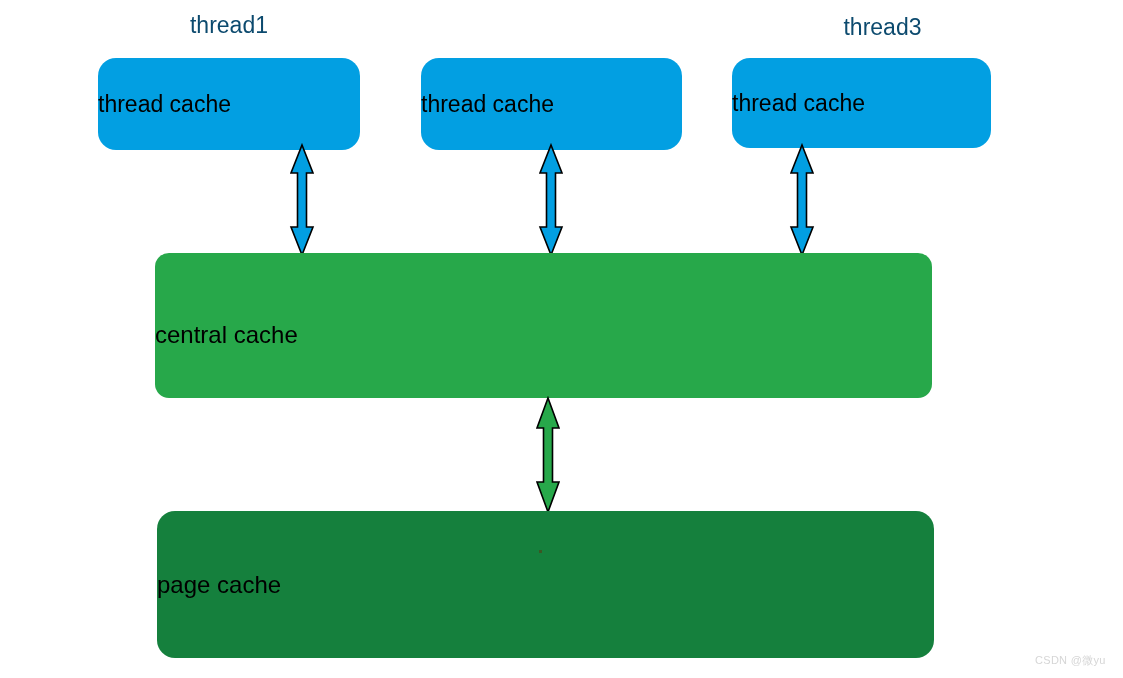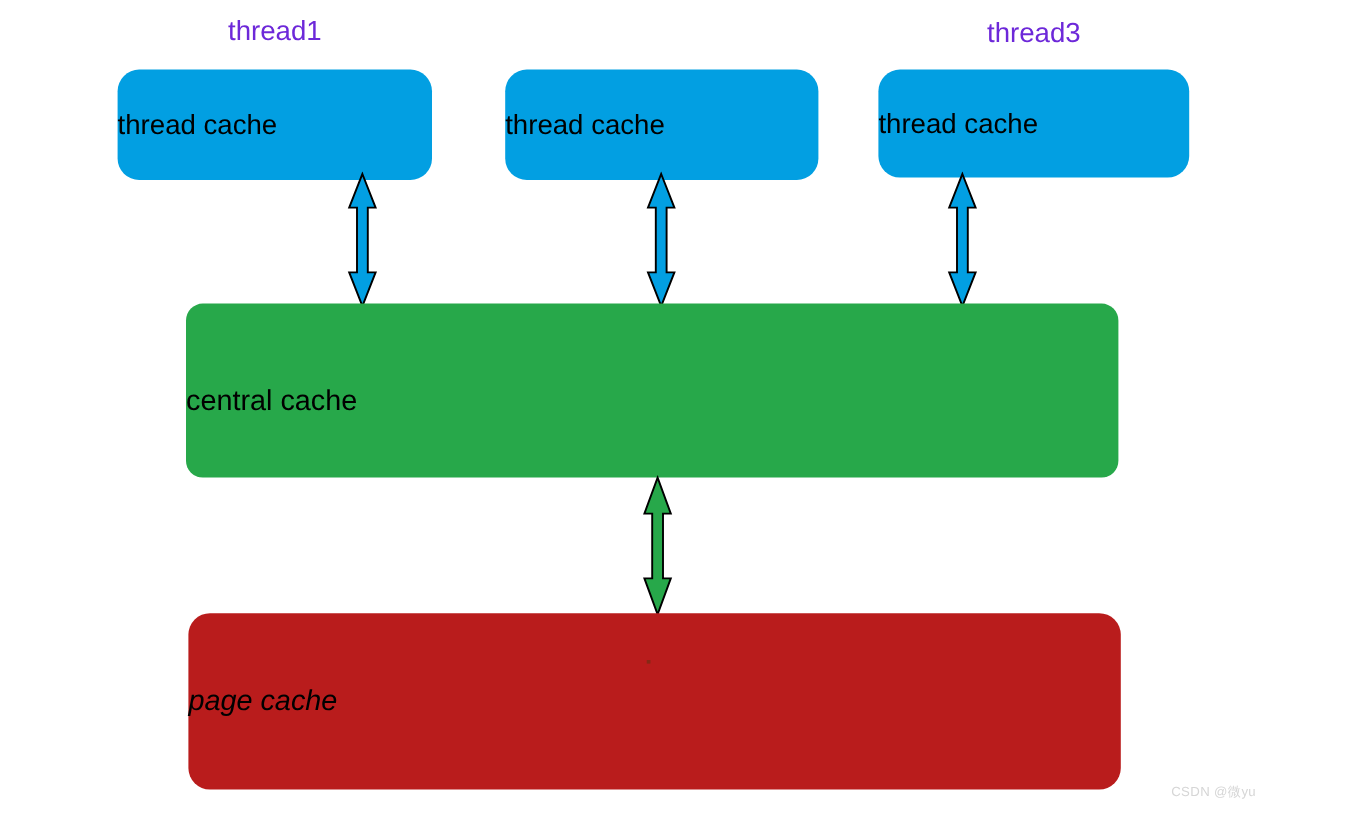--- a/index.html
+++ b/index.html
@@ -21,21 +21,21 @@
     left: 0;
     top: 0;
     width: 1123px;
     height: 678px;
   }
 
   .thread-label {
     position: absolute;
     font-size: 23px;
     line-height: 28px;
-    color: #6d28d9;
+    color: #0c4a6e;
     text-align: center;
     white-space: nowrap;
     letter-spacing: 0px;
   }
 
   .box {
     position: absolute;
     display: flex;
     align-items: center;
     justify-content: flex-start;
@@ -57,36 +57,35 @@
   .box-central {
     background: #27a84a;
     border-radius: 14px;
   }
   .box-central .box-label {
     font-size: 24px;
     margin-top: 19px;
   }
 
   .box-page {
-    background: #b91c1c;
+    background: #15803d;
     border-radius: 18px;
-    font-style: italic;
   }
   .box-page .box-label {
     font-size: 24px;
   }
 
   
   #thread-cache-1 { left: 98px;  top: 58px; width: 262px; height: 92px; }
   #thread-cache-2 { left: 421px; top: 58px; width: 261px; height: 92px; }
   #thread-cache-3 { left: 732px; top: 58px; width: 259px; height: 90px; }
 
   #label-thread-1 { left: 98px;  top: 11px; width: 262px; }
   #label-thread-2 { left: 421px; top: 11px; width: 261px; }
-  #label-thread-3 { left: 732px; top: 13px; width: 259px; }
+  #label-thread-3 { left: 753px; top: 13px; width: 259px; }
 
   #central-cache-box { left: 155px; top: 253px; width: 777px; height: 145px; }
   #page-cache-box    { left: 157px; top: 511px; width: 777px; height: 147px; }
 
   .arrow {
     position: absolute;
   }
 
   #arrow-thread1 { left: 286px; top: 143px; }
   #arrow-thread2 { left: 535px; top: 143px; }
@@ -98,21 +97,21 @@
     left: 539px;
     top: 550px;
     width: 3px;
     height: 3px;
     background: #5a3410;
     opacity: 0.55;
   }
 
   #watermark {
     position: absolute;
-    left: 976px;
+    left: 1035px;
     top: 653px;
     font-size: 11px;
     line-height: 14px;
     color: #d6d6d6;
     white-space: nowrap;
     letter-spacing: 0.3px;
   }
 </style>
 </head>
 <body>

